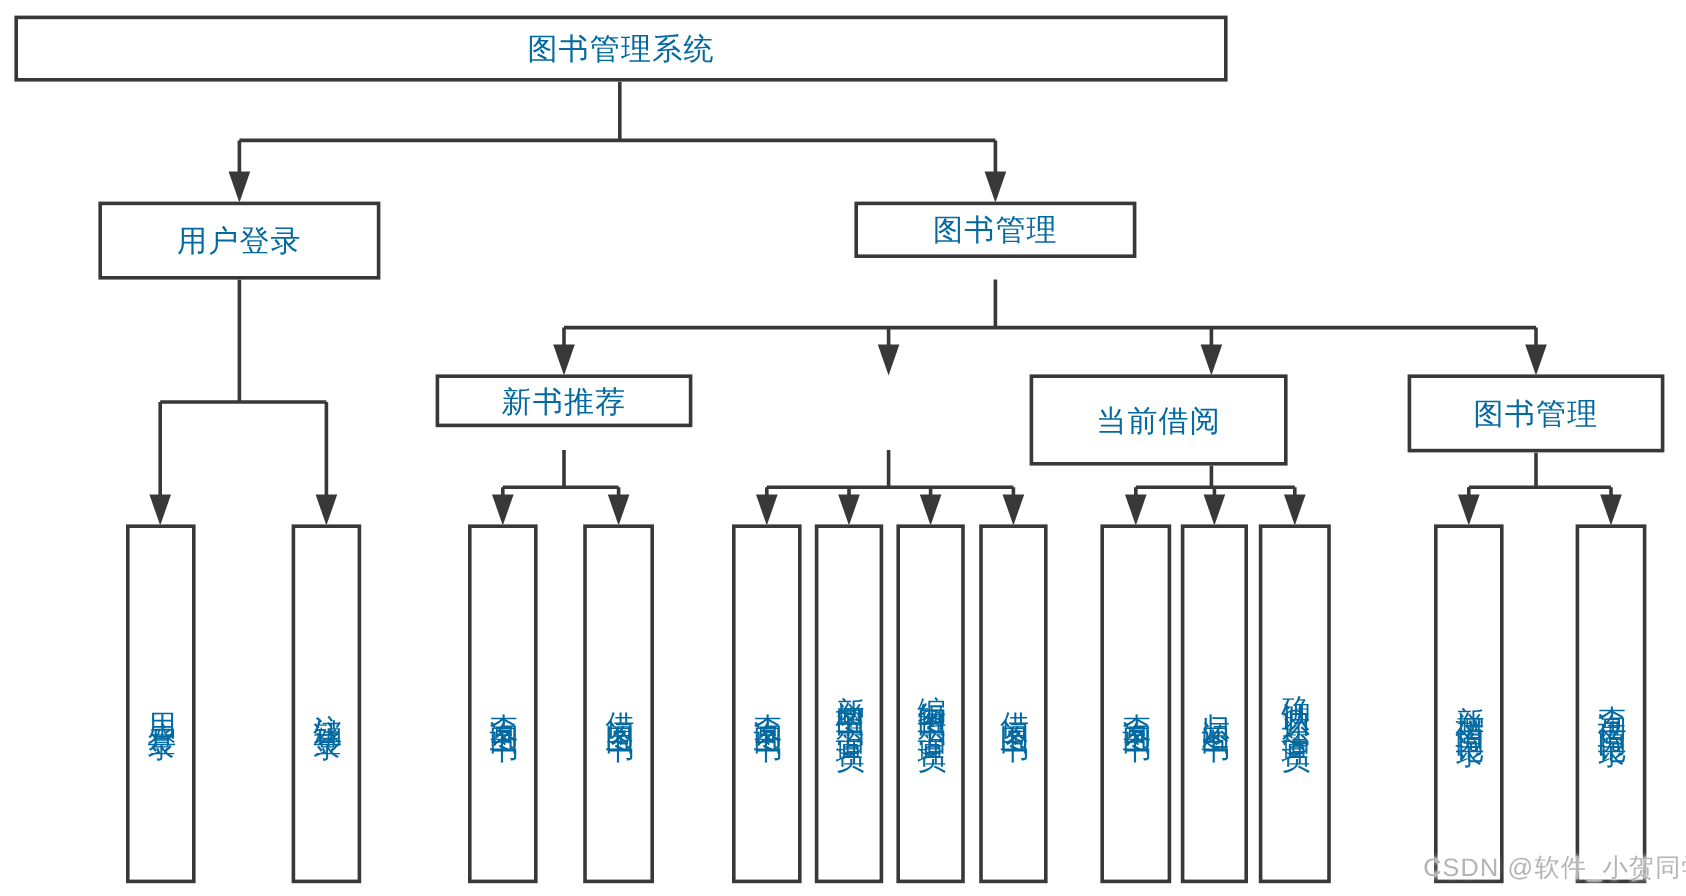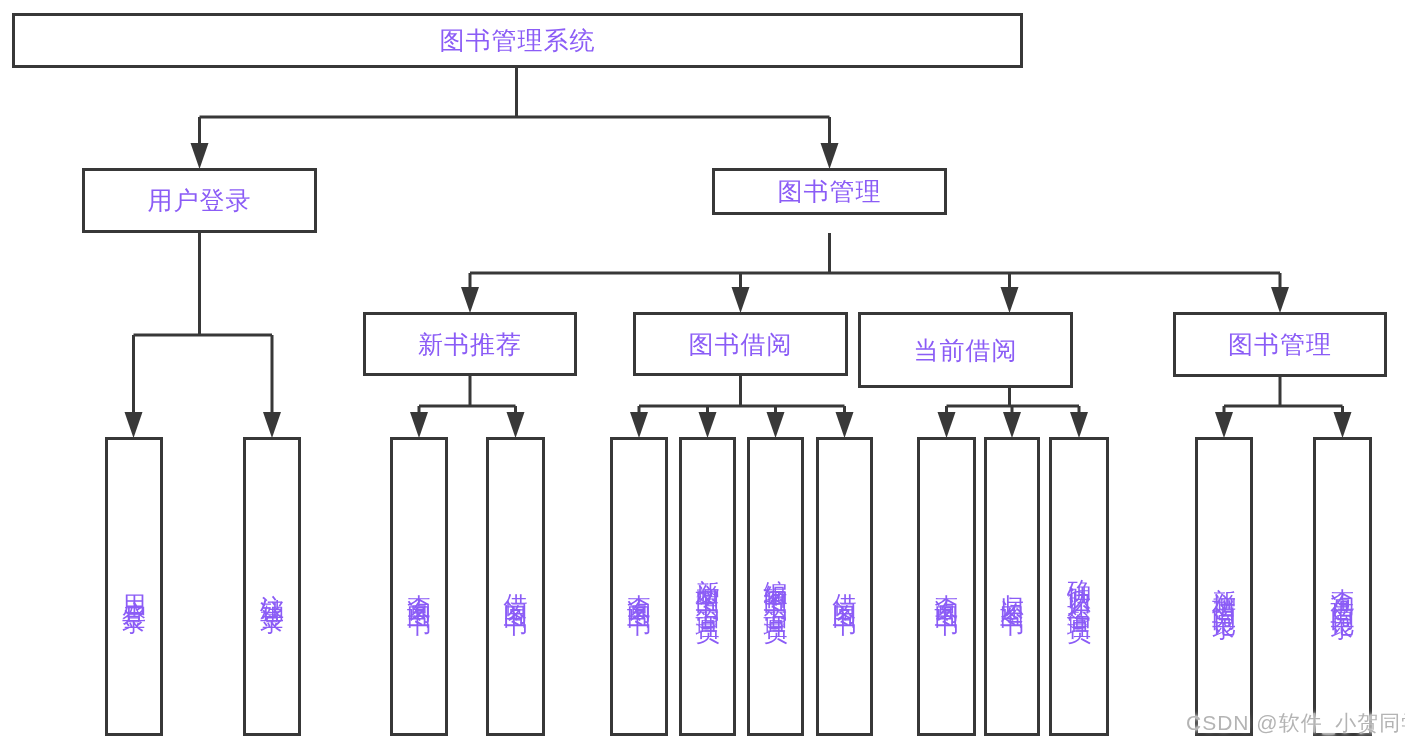--- a/index.html
+++ b/index.html
@@ -3,21 +3,21 @@
 <meta charset="utf-8">
 <style>
   html,body{margin:0;padding:0;background:#ffffff;}
   .canvas{
     position:relative;width:1405px;height:747px;background:#ffffff;
     font-family:"Liberation Sans","DejaVu Sans",sans-serif;overflow:hidden;
   }
   .wires{position:absolute;left:0;top:0;pointer-events:none;}
   .node,.vnode{
     position:absolute;box-sizing:border-box;background:#ffffff;
-    border:3px solid #383838;color:#8b5cf6;
+    border:3px solid #383838;color:#0369a1;
     display:flex;align-items:center;justify-content:center;
   }
   .node{font-size:25px;letter-spacing:1px;white-space:nowrap;}
   .vnode{
     font-size:24px;letter-spacing:6px;
     writing-mode:vertical-rl;text-orientation:mixed;
     line-height:1;
   }
   .watermark{
     position:absolute;left:1186px;top:709px;z-index:5;
@@ -78,22 +78,21 @@
       <polygon points="1215,412 1233,412 1224,438" stroke="none"></polygon>
       <polygon points="1333.5,412 1351.5,412 1342.5,438" stroke="none"></polygon>
     </g>
   </svg>
 
   <div class="node" style="left:12px;top:13px;width:1011px;height:55px">图书管理系统</div>
 
   <div class="node" style="left:82px;top:168px;width:235px;height:65px">用户登录</div>
   <div class="node" style="left:712px;top:168px;width:235px;height:47px">图书管理</div>
 
-  <div class="node" style="left:363px;top:312px;width:214px;height:64px">新书推荐</div>
-  <div class="node" style="left:633px;top:312px;width:215px;height:64px">图书借阅</div>
+  <div class="node" style="left:363px;top:312px;width:214px;height:44px">新书推荐</div>
   <div class="node" style="left:858px;top:312px;width:215px;height:76px">当前借阅</div>
   <div class="node" style="left:1173px;top:312px;width:214px;height:65px">图书管理</div>
 
   <div class="vnode" style="left:105px;top:437px;width:58px;height:299px">用户登录</div>
   <div class="vnode" style="left:243px;top:437px;width:58px;height:299px">注销登录</div>
 
   <div class="vnode" style="left:390px;top:437px;width:58px;height:299px">查询图书</div>
   <div class="vnode" style="left:486px;top:437px;width:59px;height:299px">借阅图书</div>
 
   <div class="vnode" style="left:610px;top:437px;width:58px;height:299px">查询图书</div>

